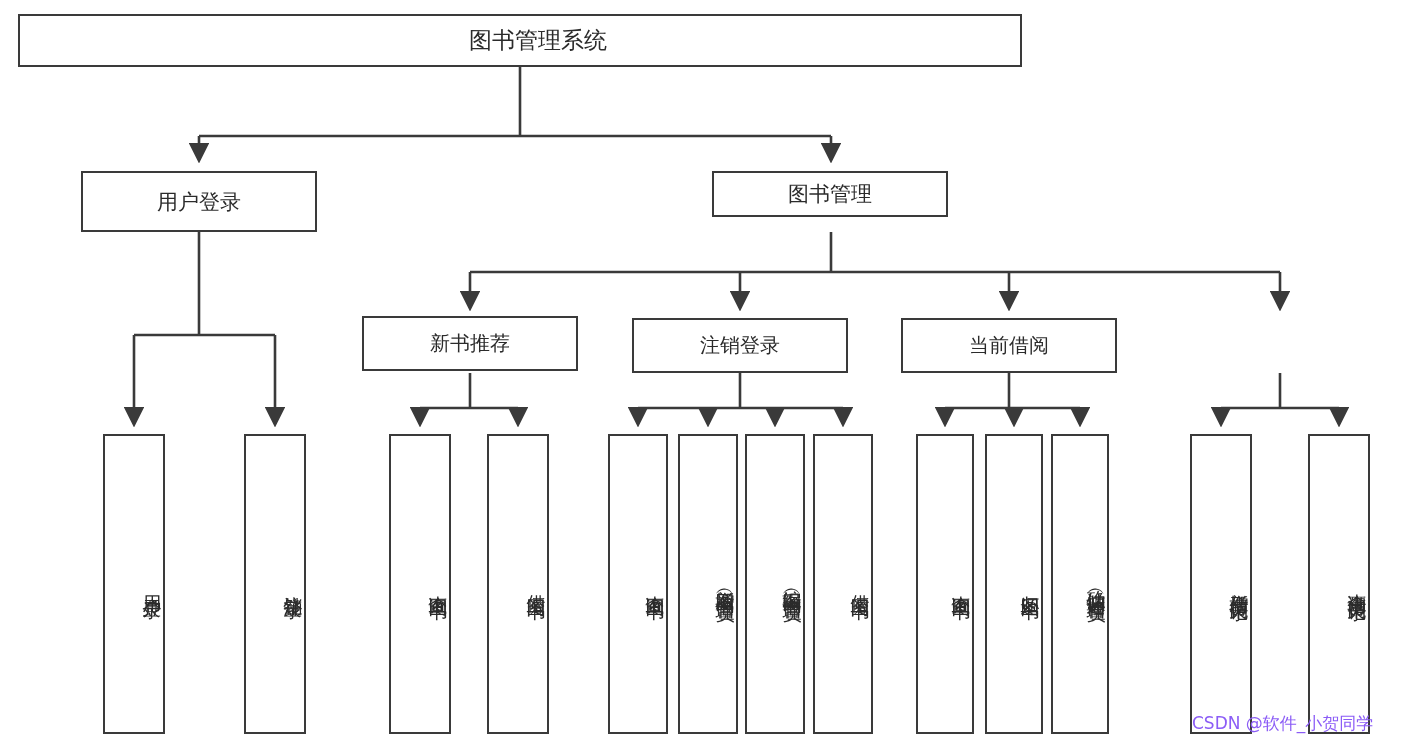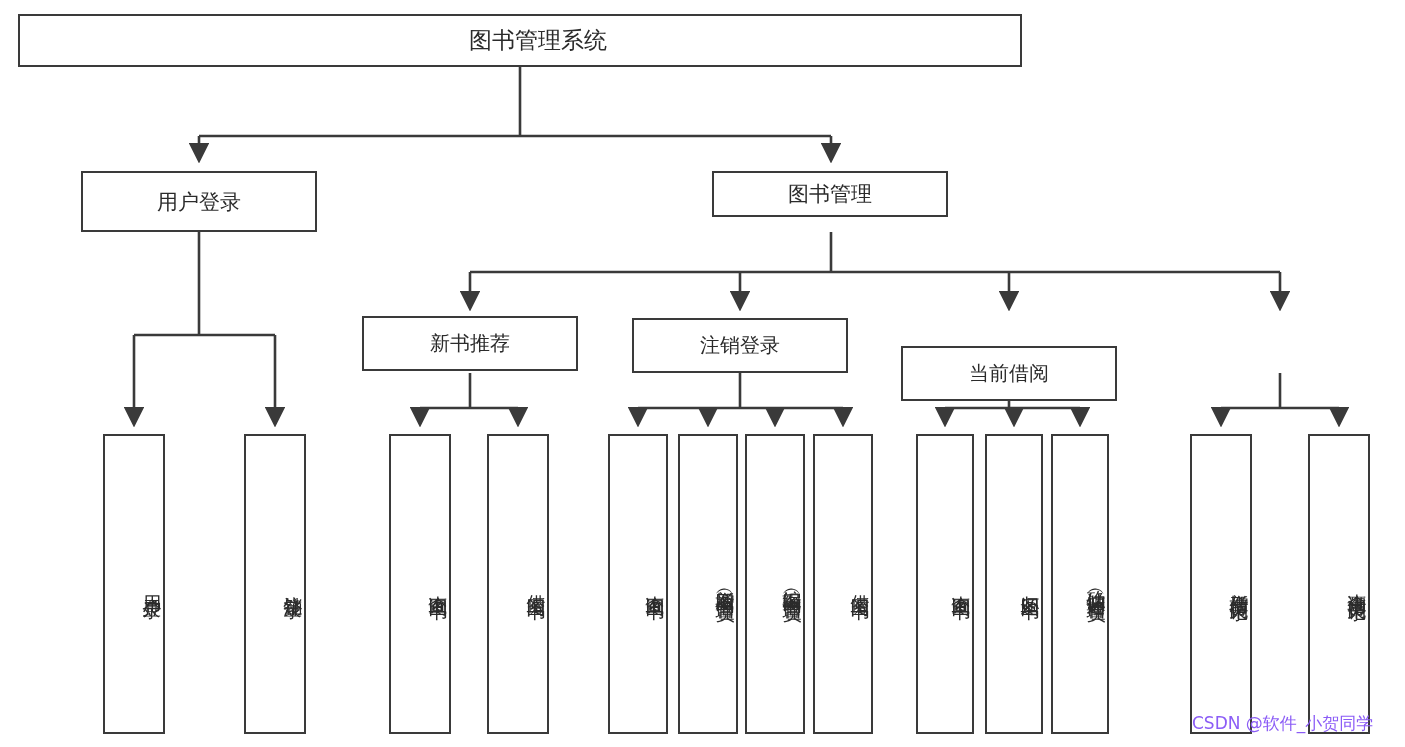--- a/index.html
+++ b/index.html
@@ -135,21 +135,21 @@
   <div class="node level1" style="left:712px; top:171px; width:236px; height:46px;">
     <span>图书管理</span>
   </div>
 
   <div class="node level2" style="left:362px; top:316px; width:216px; height:55px;">
     <span>新书推荐</span>
   </div>
   <div class="node level2" style="left:632px; top:318px; width:216px; height:55px;">
     <span>注销登录</span>
   </div>
-  <div class="node level2" style="left:901px; top:318px; width:216px; height:55px;margin-top:28px;">
+  <div class="node level2" style="left:901px; top:318px; width:216px; height:55px;">
     <span>当前借阅</span>
   </div>
 
   <div class="node leaf" style="left:103px; top:434px; width:62px; height:300px;">
     <span>用户登录</span>
   </div>
   <div class="node leaf" style="left:244px; top:434px; width:62px; height:300px;">
     <span>注销登录</span>
   </div>
 

